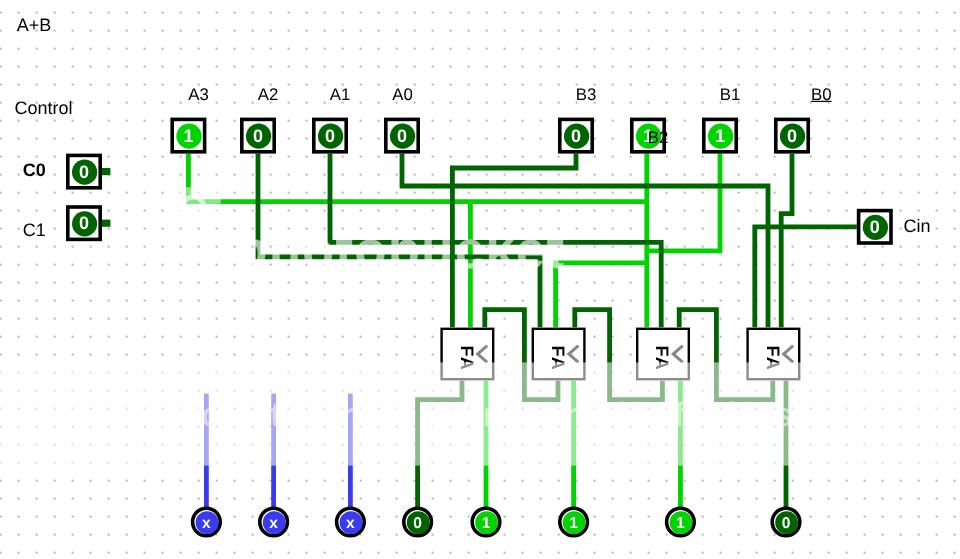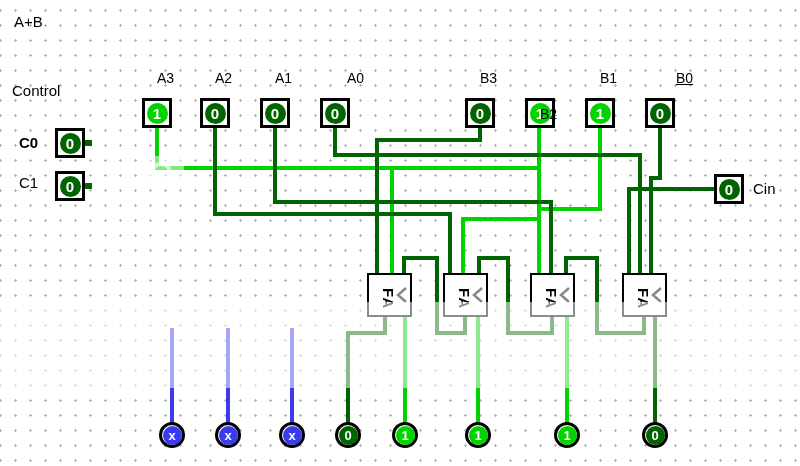--- a/index.html
+++ b/index.html
@@ -70,21 +70,21 @@
         <span class="disc" style="background: rgb(0, 100, 0);">0</span>
       </div>
       <div class="pinlbl" style="left: 198px; top: 70px;">A2</div>
       <div class="pin-sq" style="left: 260px; top: 98px;">
         <span class="disc" style="background: rgb(0, 100, 0);">0</span>
       </div>
       <div class="pinlbl" style="left: 258px; top: 70px;">A1</div>
       <div class="pin-sq" style="left: 320px; top: 98px;">
         <span class="disc" style="background: rgb(0, 100, 0);">0</span>
       </div>
-      <div class="pinlbl" style="left: 330px; top: 70px;">A0</div>
+      <div class="pinlbl" style="left: 310px; top: 70px;">A0</div>
       <div class="pin-sq" style="left: 465px; top: 98px;">
         <span class="disc" style="background: rgb(0, 100, 0);">0</span>
       </div>
       <div class="pinlbl" style="left: 463px; top: 70px;">B3</div>
       <div class="pin-sq" style="left: 525px; top: 98px;">
         <span class="disc" style="background: rgb(0, 211, 0);">1</span>
       </div>
       <div class="pinlbl" style="left: 523px; top: 70px; margin-top: 36px;">B2</div>
       <div class="pin-sq" style="left: 585px; top: 98px;">
         <span class="disc" style="background: rgb(0, 211, 0);">1</span>
@@ -94,21 +94,21 @@
         <span class="disc" style="background: rgb(0, 100, 0);">0</span>
       </div>
       <div class="pinlbl" style="left: 659px; top: 70px; text-decoration: underline;">B0</div>
       <div class="pin-sq" style="left: 55px; top: 128px;">
         <span class="disc" style="background: rgb(0, 100, 0);">0</span>
       </div>
       <div class="lbl" style="left: 19px; top: 134px; font-weight: bold;">C0</div>
       <div class="pin-sq" style="left: 55px; top: 171px;">
         <span class="disc" style="background: rgb(0, 100, 0);">0</span>
       </div>
-      <div class="lbl" style="left: 19px; top: 174px;">C1</div>
+      <div class="lbl" style="left: 19px; top: 184px;">C1</div>
       <div class="pin-sq" style="left: 714px; top: 174px;">
         <span class="disc" style="background: rgb(0, 100, 0);">0</span>
       </div>
       <div class="lbl" style="left: 753px; top: 180px;">Cin</div>
       <div class="nub" style="left: 85px; top: 140px; background: rgb(0, 100, 0);"></div>
       <div class="nub" style="left: 85px; top: 183px; background: rgb(0, 100, 0);"></div>
       <div class="pin-rd" style="left: 159px; top: 422px;">
         <span class="disc" style="background: rgb(58, 58, 239);">x</span>
       </div>
       <div class="pin-rd" style="left: 215px; top: 422px;">
@@ -155,13 +155,15 @@
       <div class="fa" style="left: 622px; top: 273px;">
         <span class="fa-label">FA</span>
         <svg width="12" height="16">
           <polyline points="10,1 2,8 10,15" fill="none" stroke="#888" stroke-width="2.5"></polyline>
         </svg>
       </div>
     </div>
   <div class="wm" id="wm-band"></div>
   <div class="wm" id="wm-cam"></div>
   <div class="wm" id="wm-lens"></div>
+  <div class="wm" id="wm-word">photobucket</div>
+  <div class="wm" id="wm-tag">protect more of your memories for less</div>
 </div>
 
 </body></html>

